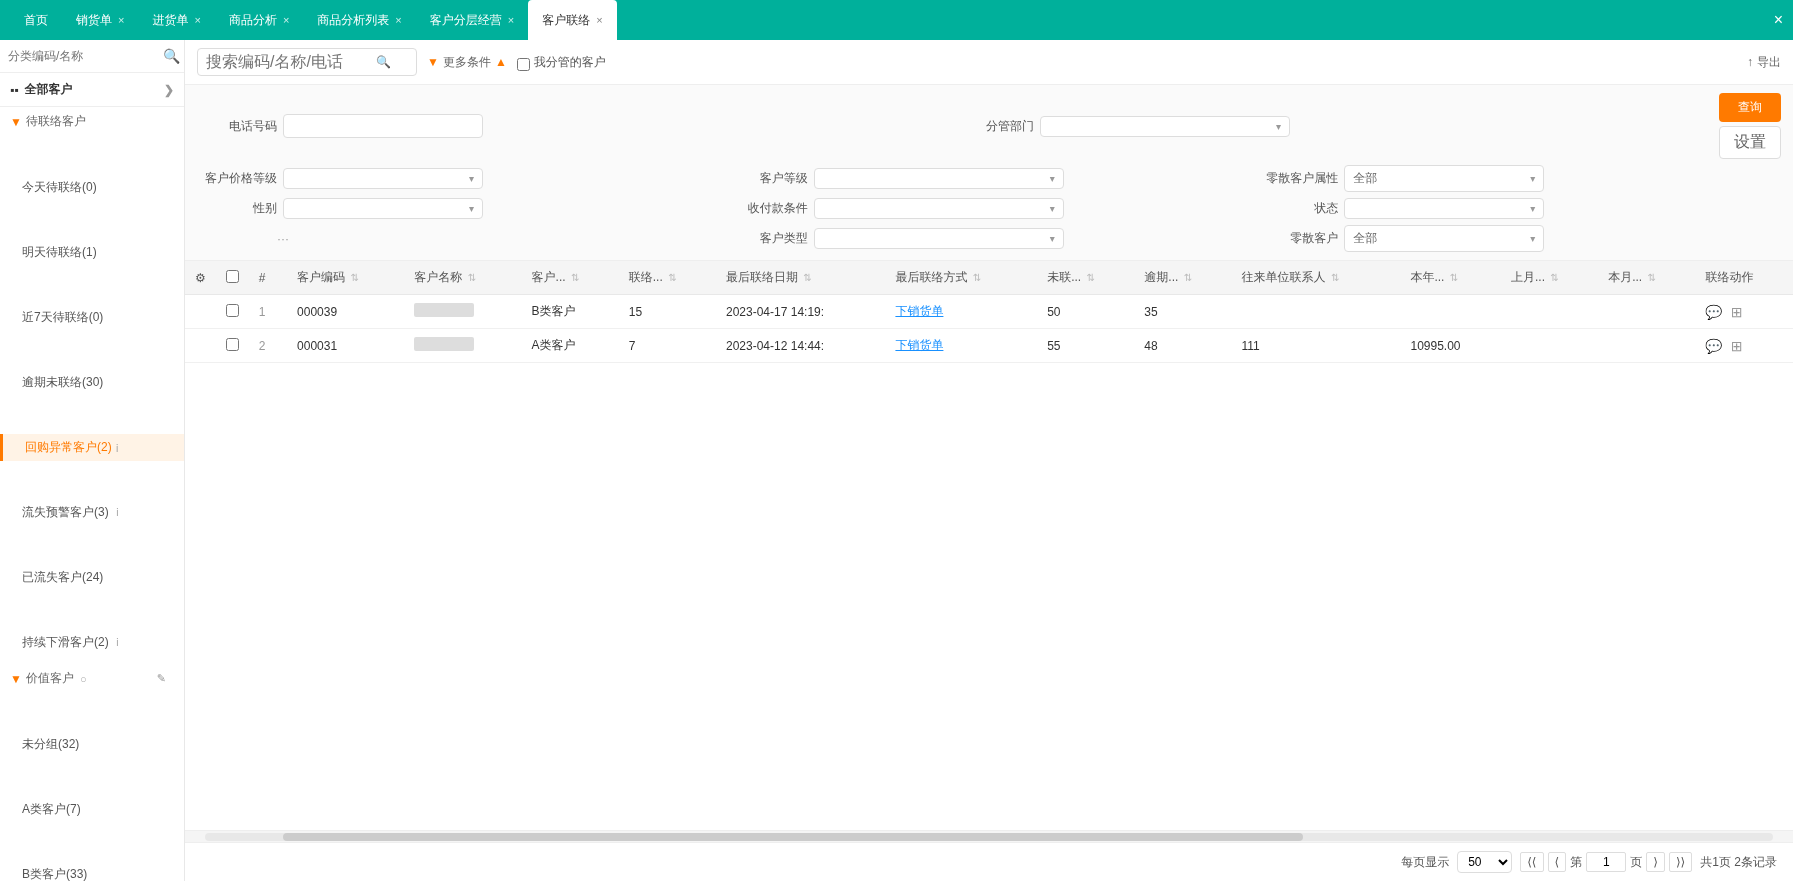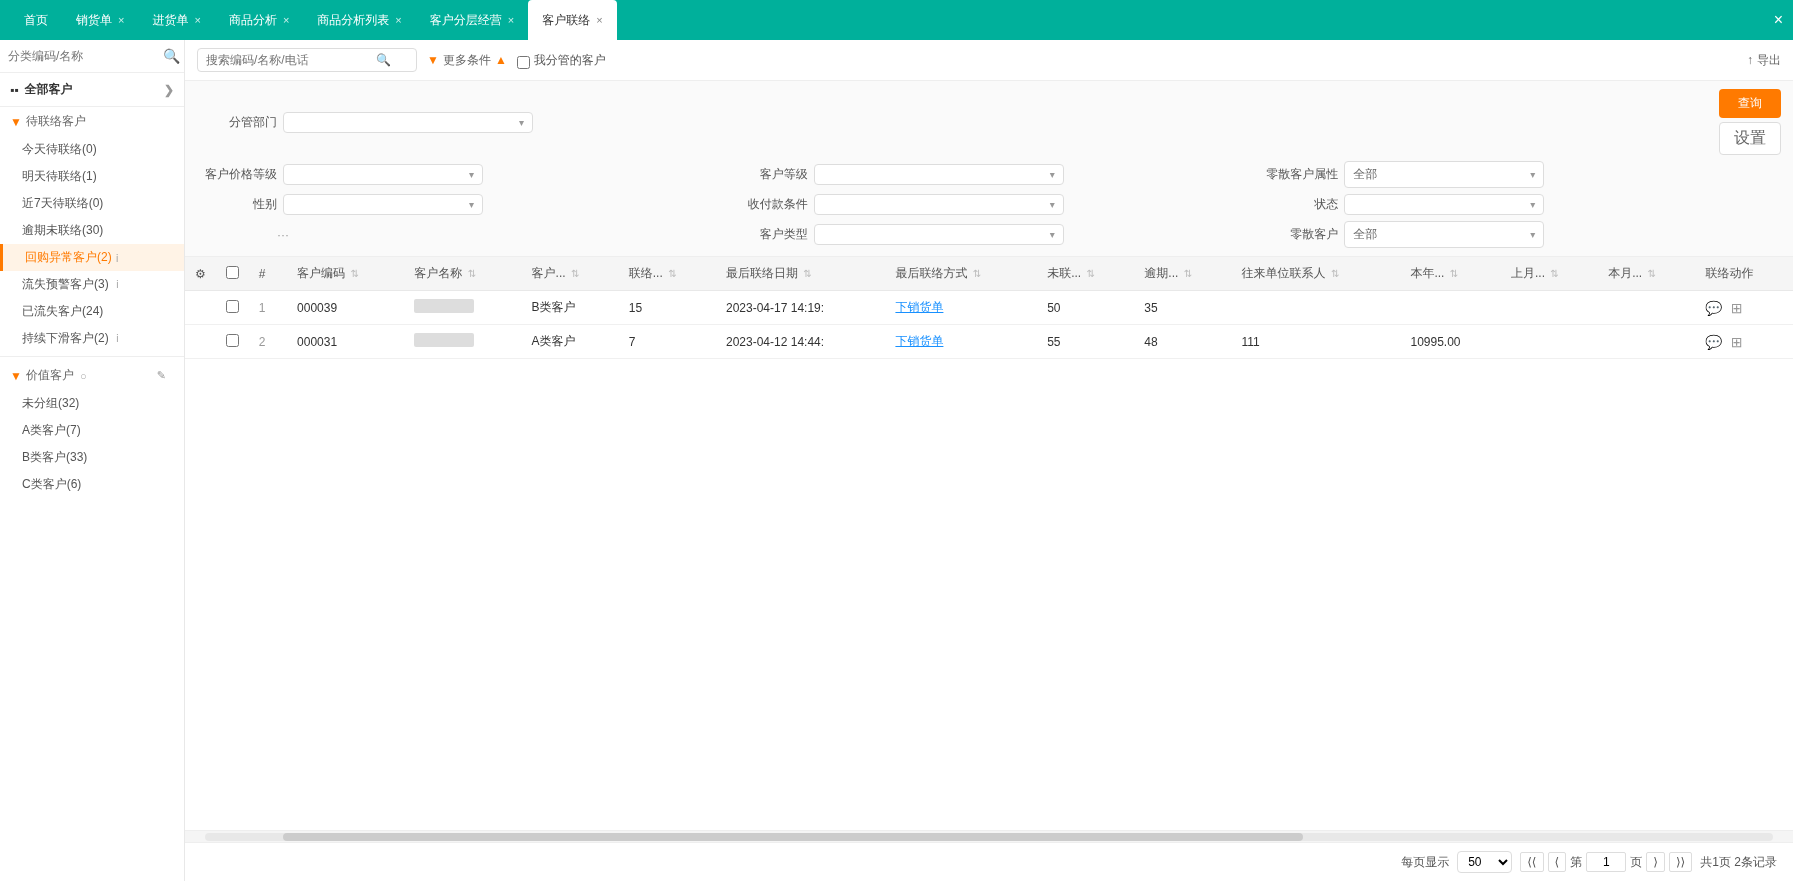--- a/index.html
+++ b/index.html
@@ -24,35 +24,35 @@
     .sidebar {
       width: 185px; background: white; border-right: 1px solid #e8e8e8; display: flex; flex-direction: column; overflow-y: auto; flex-shrink: 0;
     }
     .sidebar-search { display: flex; align-items: center; padding: 8px; border-bottom: 1px solid #eee; }
     .sidebar-search input { flex: 1; border: none; outline: none; font-size: 12px; color: #666; }
     .sidebar-search .search-icon { color: #999; font-size: 14px; }
     .sidebar-all-customers { display: flex; align-items: center; padding: 8px 10px; font-weight: bold; color: #333; border-bottom: 1px solid #eee; }
     .sidebar-all-customers .collapse-icon { margin-left: auto; color: #999; cursor: pointer; }
     .sidebar-section-title { display: flex; align-items: center; padding: 6px 10px; color: #666; font-size: 12px; cursor: pointer; }
     .sidebar-section-title .arrow { margin-right: 4px; color: #ff7a00; }
-    .sidebar-item { padding: 5px 10px 5px 22px; color: #555; cursor: pointer; }
+    .sidebar-item { padding: 5px 10px 5px 22px; color: #555; cursor: pointer; margin-top: 38px; }
     .sidebar-item.active { background: #fff3e6; color: #ff7a00; border-left: 3px solid #ff7a00; }
     .sidebar-divider { height: 1px; background: #eee; margin: 4px 0; }
     .tooltip-box {
       position: absolute; left: 0; top: 230px; background: white; border: 1px solid #ddd; border-radius: 4px;
       padding: 8px 12px; z-index: 100; color: #555; max-width: 330px; box-shadow: 0 2px 8px rgba(0,0,0,0.15); font-size: 12px; line-height: 1.5;
     }
 
     
     .content-area { flex: 1; display: flex; flex-direction: column; overflow: hidden; background: white; }
 
     
     .toolbar { display: flex; align-items: center; padding: 8px 12px; border-bottom: 1px solid #eee; gap: 10px; }
     .search-box { display: flex; align-items: center; border: 1px solid #ddd; border-radius: 4px; padding: 4px 8px; width: 220px; }
-    .search-box input { border: none; outline: none; font-size: 12px; width: 170px; }
+    .search-box input { border: none; outline: none; font-size: 16px; width: 170px; }
     .search-box .icon { color: #999; }
     .filter-btn { display: flex; align-items: center; color: #666; cursor: pointer; gap: 4px; }
     .filter-btn .filter-icon { color: #ff7a00; }
     .my-customer-cb { display: flex; align-items: flex-end; gap: 4px; color: #555; cursor: pointer; }
     .export-btn { margin-left: auto; display: flex; align-items: center; gap: 4px; color: #666; cursor: pointer; }
 
     
     .filter-area { background: #fafafa; border-bottom: 1px solid #eee; padding: 8px 12px; }
     .filter-row { display: flex; align-items: center; gap: 8px; margin-bottom: 6px; }
     .filter-row:last-child { margin-bottom: 0; }
@@ -218,20 +218,26 @@
         <span>我分管的客户</span>
       </div>
       <div class="export-btn">
         <span>↑</span>
         <span>导出</span>
       </div>
     </div>
 
     <div class="filter-area">
       <div class="filter-row">
+        <div class="filter-section">
+          <span class="filter-label">电话号码</span>
+          <div class="filter-input">
+            <input type="text" style="width: 100%;">
+          </div>
+        </div>
         <div class="filter-section">
           <span class="filter-label">分管部门</span>
           <div class="filter-select" style="min-width:250px;">
             <span class="val"></span>
             <span class="arrow">▾</span>
           </div>
         </div>
         <div class="btn-col">
           <button class="query-btn">查询</button>
           <button class="settings-btn">设置</button>

